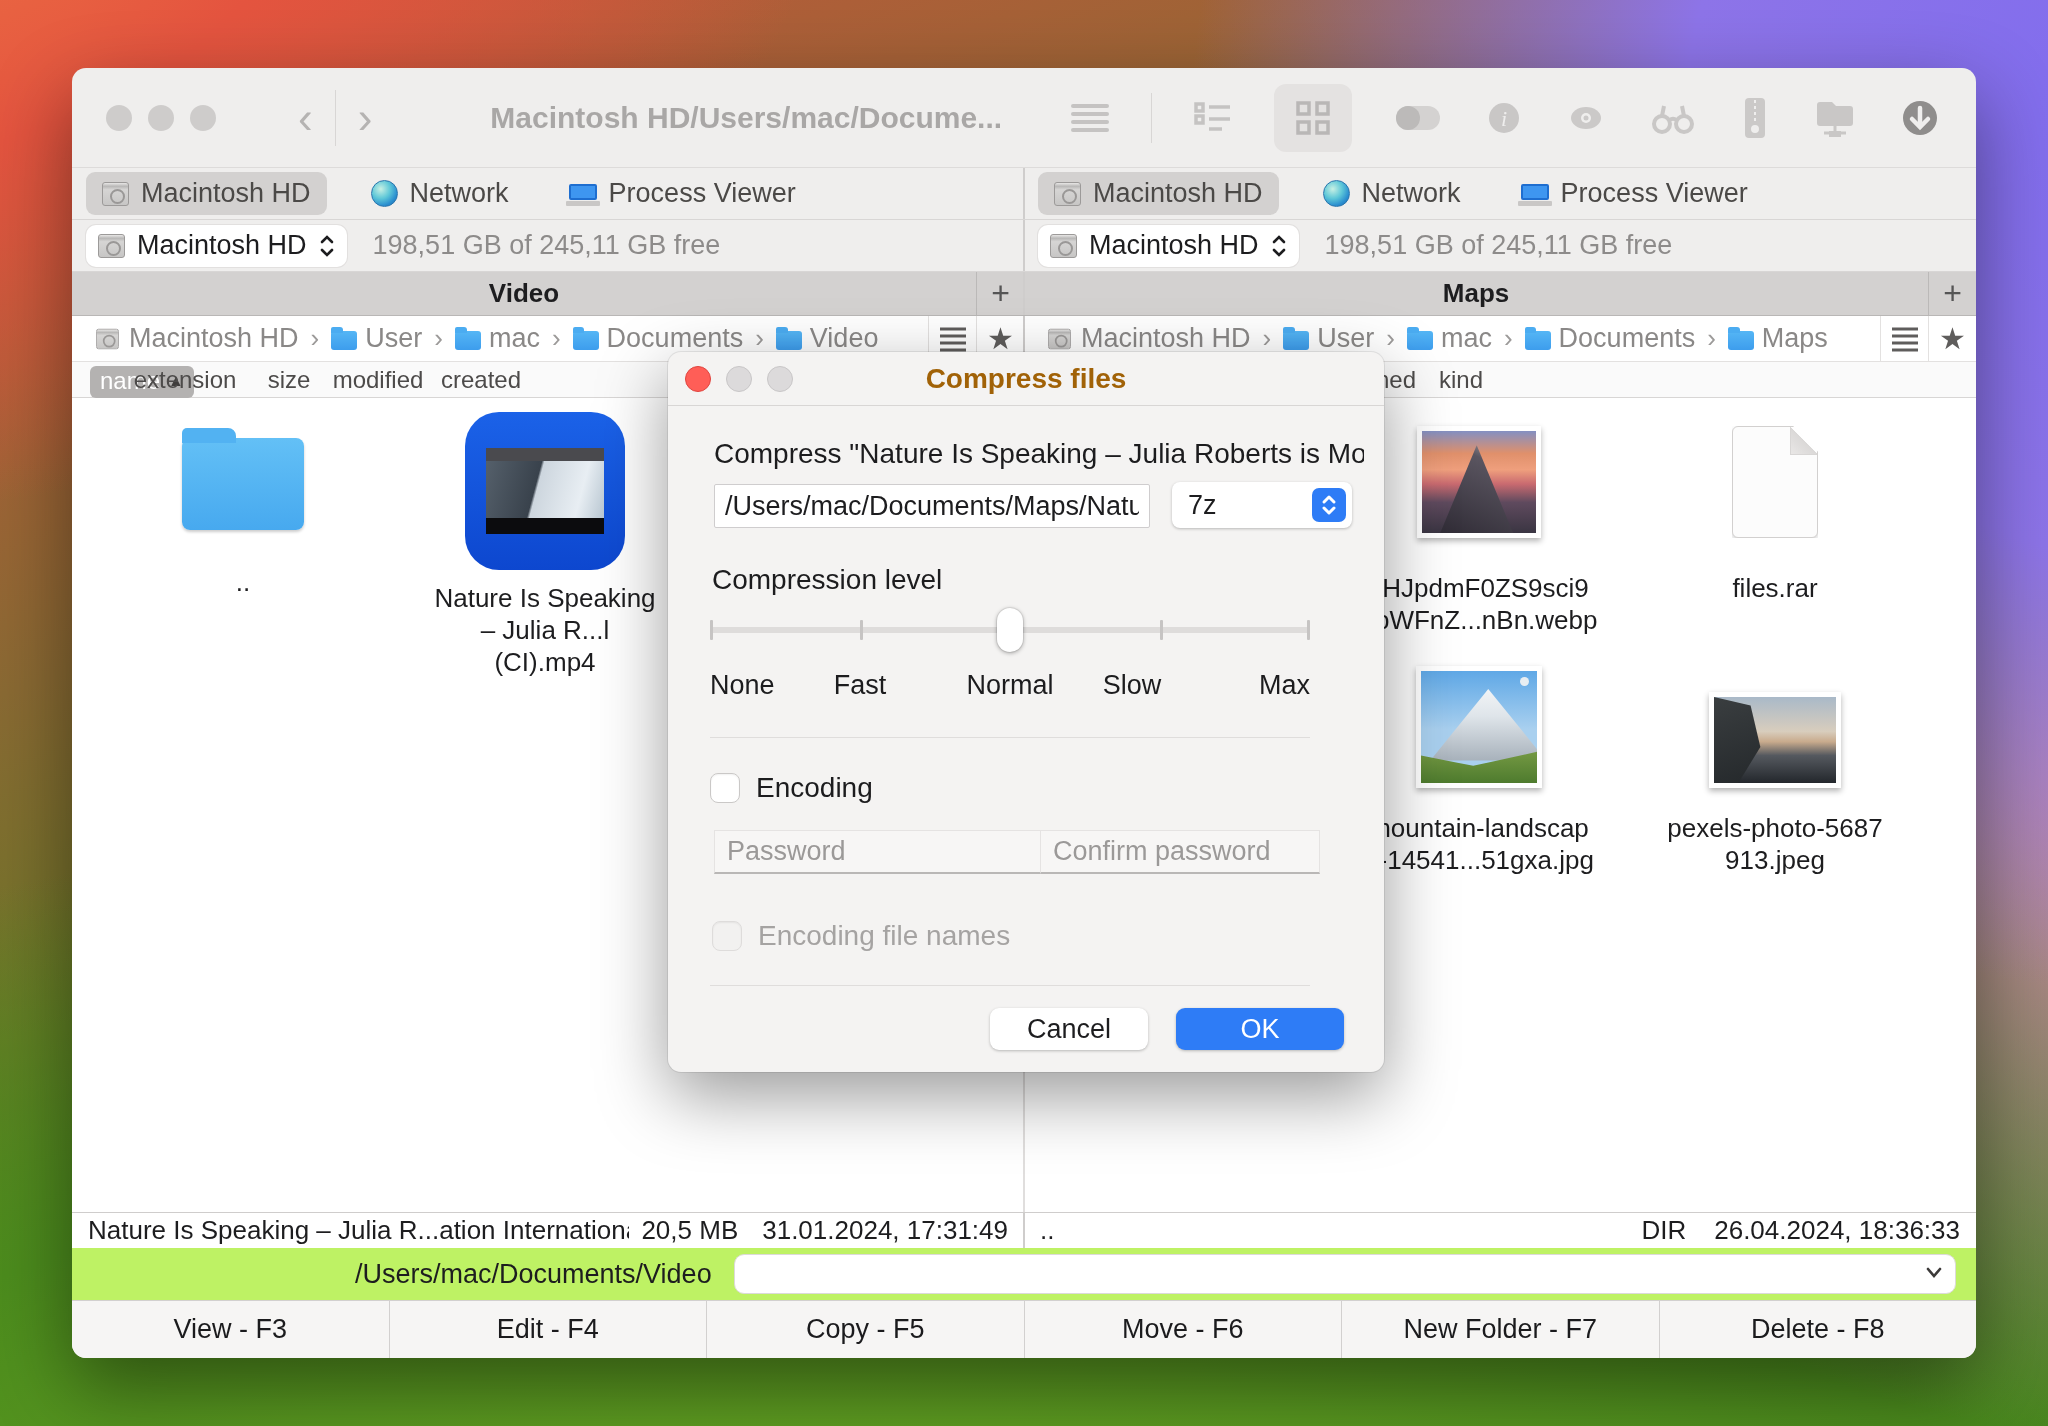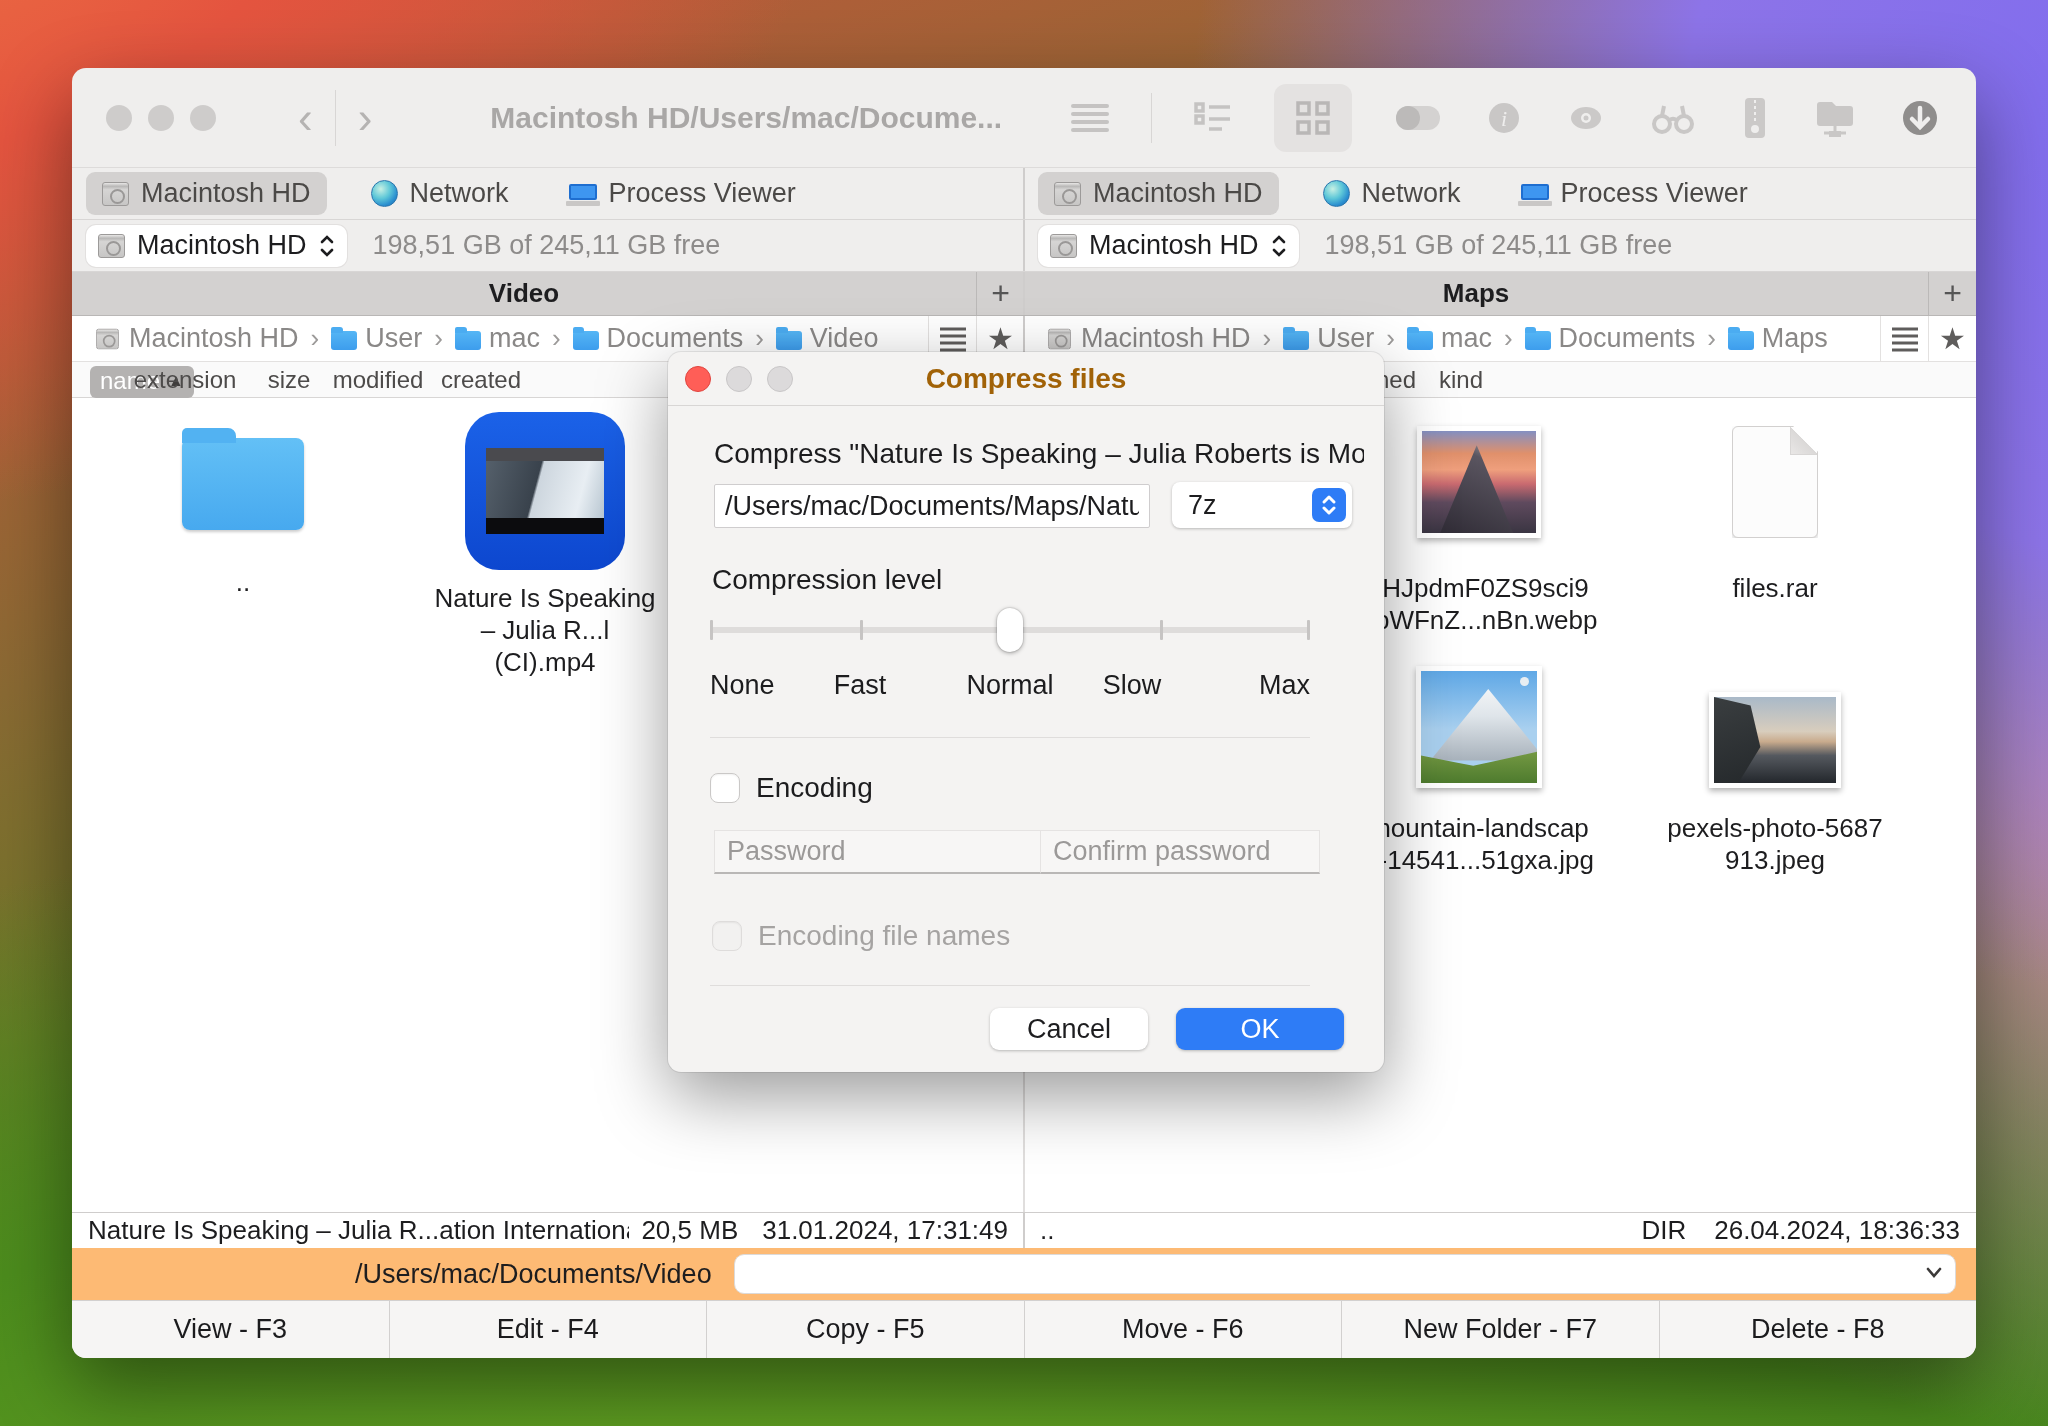--- a/index.html
+++ b/index.html
@@ -95,21 +95,21 @@
   .t-mount .moon{ position:absolute; top:6px; right:8px; width:9px; height:9px; border-radius:50%; background:#e8eef2;}
   .t-beach .inner{ background:linear-gradient(180deg,#a9b9c8 0%,#d8cdbd 40%,#c9ab8d 52%,#55595f 68%,#23272c 100%);}
   .t-beach .cliff{ position:absolute; inset:0; clip-path:polygon(0 0, 30% 10%, 38% 58%, 20% 100%, 0 100%); background:linear-gradient(160deg,#3a3e40,#1f2326);}
   .rar-page{ width:86px; height:112px; margin:0 auto; background:#fcfcfc; border:1px solid #d2d0cf; border-radius:6px; position:relative; box-shadow:0 2px 4px rgba(0,0,0,.18); clip-path:polygon(0 0, 71% 0, 100% 23%, 100% 100%, 0 100%);}
   .rar-page::after{ content:''; position:absolute; top:0; right:0; width:26px; height:27px; background:linear-gradient(225deg,#ffffff 0%, #fff 49%, #dad8d7 50%, #e9e7e6 100%); border-left:1px solid #d8d6d5; border-bottom:1px solid #d8d6d5;}
 
   
   .statusrow{ height:36px; background:#fff; border-top:1px solid #cfcdcc; font-size:26px; color:#1d1d1f;}
   .statusrow .half{ padding:0 16px; overflow:hidden;}
   .st-name{ white-space:nowrap; overflow:hidden; }
-  .cmdrow{ height:52px; background:#fdba74; align-items:center;}
+  .cmdrow{ height:52px; background:#bef264; align-items:center;}
   .cmdlabel{ font-size:27px; color:#1d1d1f; margin-left:283px; white-space:nowrap;}
   .cmdinput{ flex:1; height:40px; margin:0 20px 0 22px; background:#fff; border:1px solid #dcdad9; border-radius:10px; display:flex; align-items:center; justify-content:flex-end; padding-right:8px;}
   .fnrow{ height:58px; background:#f6f5f4; border-top:1px solid #d2d0cf;}
   .fnbtn{ flex:1; display:flex; align-items:center; justify-content:center; font-size:27px; color:#1b1b1d; border-right:1px solid #d2d0cf;}
   .fnbtn:last-child{ border-right:none; }
 
   
   .dialog{ position:absolute; left:668px; top:352px; width:716px; height:720px; background:#f4f3f2; border-radius:13px; box-shadow:0 24px 70px rgba(0,0,0,.4), 0 0 0 1px rgba(0,0,0,.08); z-index:10;}
   .dlg-head{ position:absolute; left:0; right:0; top:0; height:54px; border-bottom:1px solid #d8d6d5; display:flex; align-items:center; justify-content:center;}
   .dlg-title{ font-size:28px; font-weight:700; color:#a16207;}

